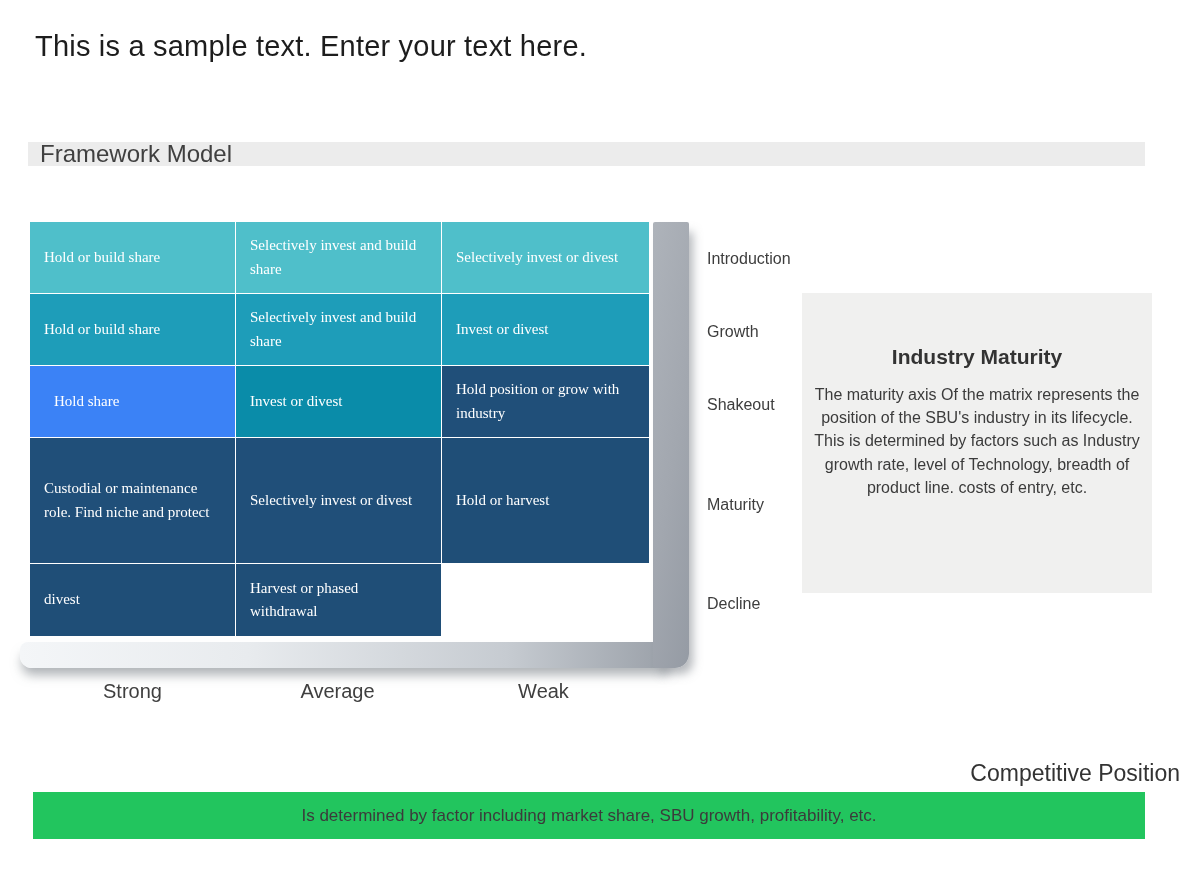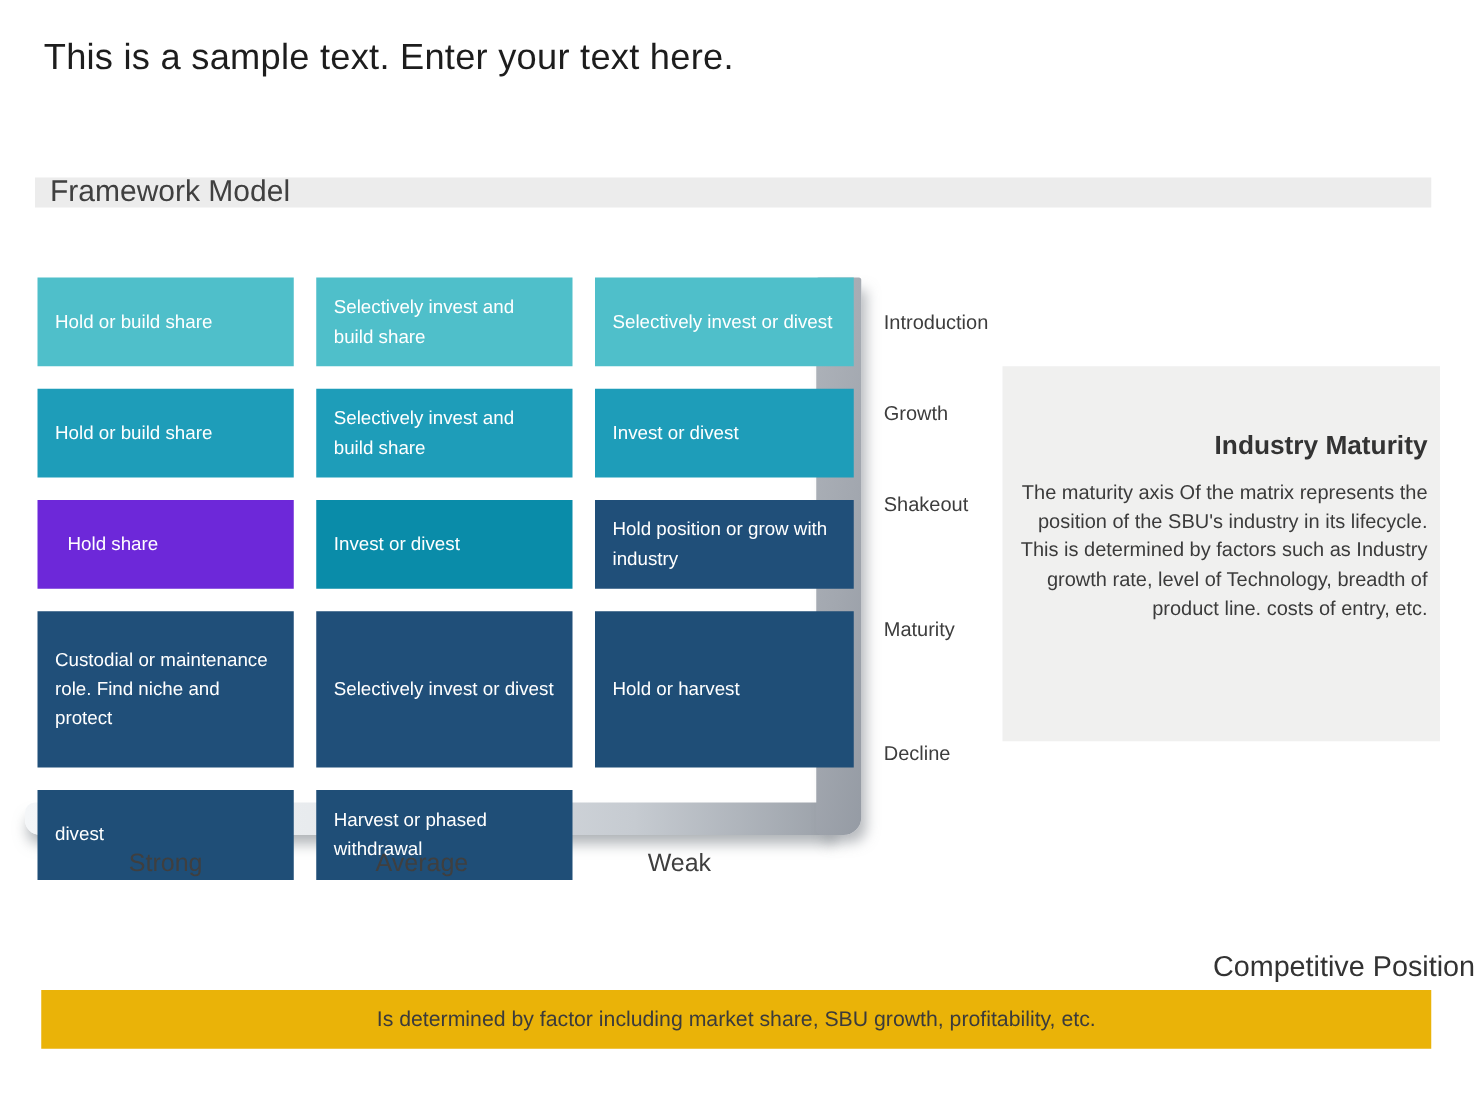--- a/index.html
+++ b/index.html
@@ -22,49 +22,49 @@
     border-radius:8px 0 0 12px;
     box-shadow:0 9px 11px -2px rgba(110,116,124,0.55); }
 
   .page-side { position:absolute; left:623px; top:0; width:36px; height:446px;
     background:linear-gradient(100deg,#aeb3ba 0%, #a2a7af 55%, #959ba4 100%);
     border-radius:2px 2px 14px 4px;
     box-shadow:6px 8px 10px -2px rgba(110,116,124,0.5); }
 
   .grid { position:absolute; left:0; top:0; width:712px;
     display:grid; grid-template-columns:205px 205px 207px;
-    grid-template-rows:71px 71px 71px 125px 72px; gap:18px;
-    border-right:2px solid #fff; }
+    grid-template-rows:71px 71px 71px 125px 72px; gap:1px;
+    border-right:2px solid #fff;font-family:Liberation Serif, serif; }
   .cell { display:flex; align-items:center; color:#ffffff; font-size:15px;
     line-height:1.55; padding:6px 14px 6px 14px; }
 
   
   .axis-labels { position:absolute; left:707px; top:222px; width:110px;
     display:flex; flex-direction:column; }
   .axis-labels div { display:flex; align-items:center; font-size:16px; color:#3d3d3d; }
   .al-1,.al-2,.al-3 { height:73px; }
   .al-4 { height:127px;text-align:right; }
   .al-5 { height:72px; }
 
   
   .maturity-panel { position:absolute; left:802px; top:293px; width:350px; height:300px;
-    background:#f0f0ef; text-align:right; padding:52px 10px 0 10px; }
+    background:#f0f0ef; text-align:center; padding:52px 10px 0 10px; }
   .maturity-panel h2 { font-size:21px; font-weight:bold; color:#333333; margin-bottom:14px; }
   .maturity-panel p { font-size:16px; line-height:1.45; color:#3b3b3b; }
 
   
   .col-labels { position:absolute; left:30px; top:680px; width:621px;
     display:grid; grid-template-columns:205px 205px 207px; }
   .col-labels div { text-align:center; font-size:20px; color:#3f3f3f; }
 
   .comp-title { position:absolute; left:0; top:760px; width:1180px;
     text-align:right; font-size:23px; color:#333333; }
 
   .comp-bar { position:absolute; left:33px; top:792px; width:1112px; height:47px;
-    background:#eab308; display:flex; align-items:center; justify-content:center; }
+    background:#22c55e; display:flex; align-items:center; justify-content:center; }
   .comp-bar span { font-size:17px; color:#3b3b3b; }
 </style>
 </head>
 <body>
 
 <div class="slide">
 
   <div class="slide-title">This is a sample text. Enter your text here.</div>
 
   <div class="section-bar">
@@ -74,21 +74,21 @@
   <div class="matrix-page">
     <div class="page-bottom"></div>
     <div class="page-side"></div>
     <div class="grid">
       <div class="cell" style="background-color: rgb(79, 191, 202);">Hold or build share</div>
       <div class="cell" style="background-color: rgb(79, 191, 202);">Selectively invest and build share</div>
       <div class="cell" style="background-color: rgb(79, 191, 202);">Selectively invest or divest</div>
       <div class="cell" style="background-color: rgb(30, 157, 185);">Hold or build share</div>
       <div class="cell" style="background-color: rgb(30, 157, 185);">Selectively invest and build share</div>
       <div class="cell" style="background-color: rgb(30, 157, 185);">Invest or divest</div>
-      <div class="cell" style="background-color: #6d28d9; padding-left: 24px;">Hold share</div>
+      <div class="cell" style="background-color: #3b82f6; padding-left: 24px;">Hold share</div>
       <div class="cell" style="background-color: rgb(10, 140, 169);">Invest or divest</div>
       <div class="cell" style="background-color: rgb(32, 79, 121);">Hold position or grow with industry</div>
       <div class="cell" style="background-color: rgb(32, 79, 121);">Custodial or maintenance role. Find niche and protect</div>
       <div class="cell" style="background-color: rgb(32, 79, 121);">Selectively invest or divest</div>
       <div class="cell" style="background-color: rgb(31, 78, 119);">Hold or harvest</div>
       <div class="cell" style="background-color: rgb(31, 78, 119);">divest</div>
       <div class="cell" style="background-color: rgb(31, 78, 119);">Harvest or phased withdrawal</div>
     </div>
   </div>
 

